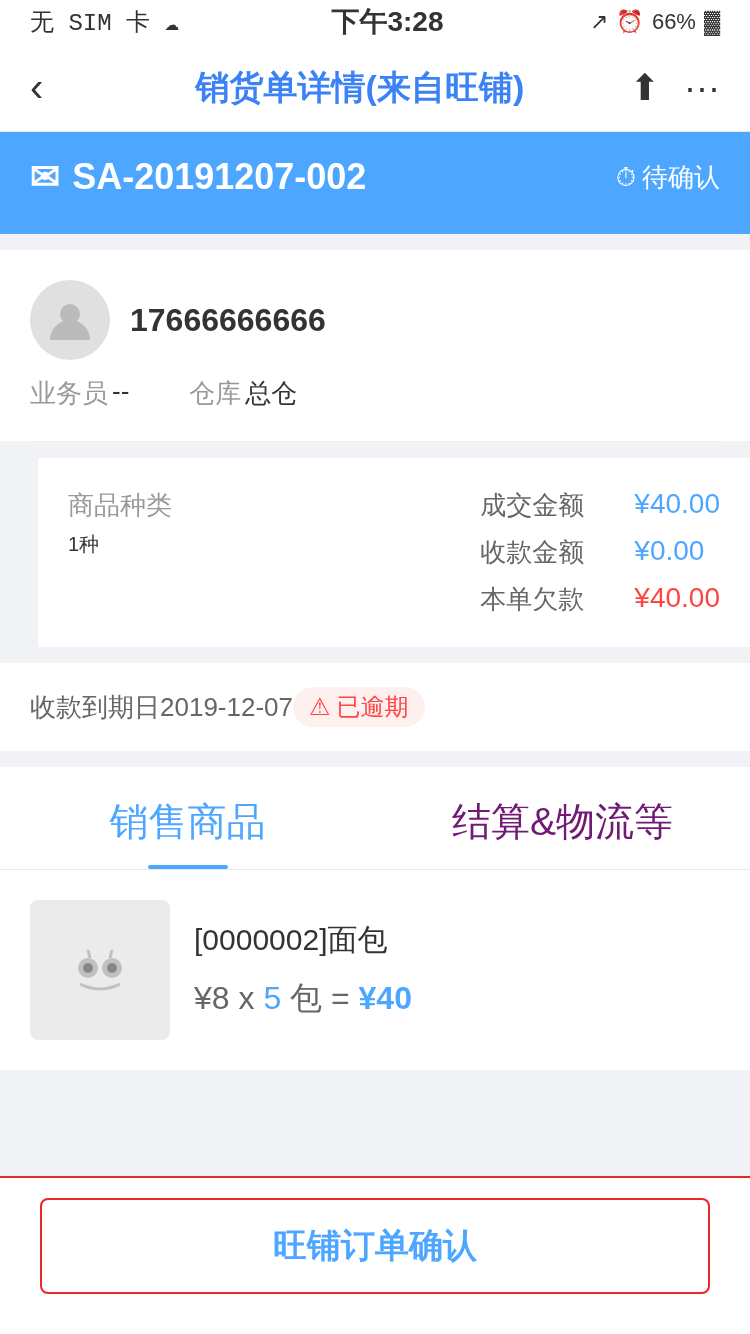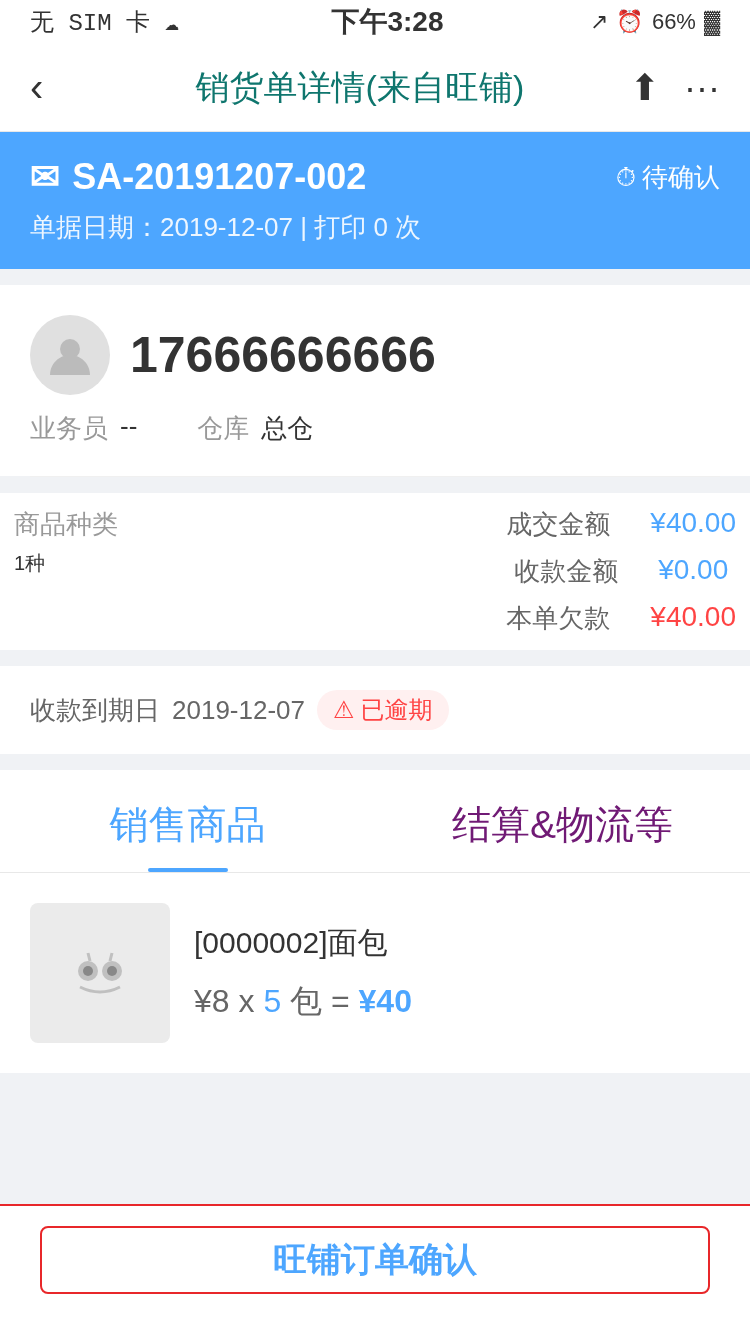--- a/index.html
+++ b/index.html
@@ -39,22 +39,22 @@
       border-bottom: 1px solid #e8e8e8;
     }
     .nav-back {
       font-size: 40px;
       color: #333;
       cursor: pointer;
       width: 60px;
     }
     .nav-title {
       font-size: 34px;
-      font-weight: 400;
-      color: #0f766e;
+      font-weight: 700;
+      color: #3b82f6;
     }
     .nav-actions {
       display: flex;
       align-items: center;
       gap: 24px;
     }
     .nav-icon {
       font-size: 36px;
       color: #333;
       cursor: pointer;
@@ -109,78 +109,78 @@
       height: 80px;
       border-radius: 50%;
       background: #e0e0e0;
       display: flex;
       align-items: center;
       justify-content: center;
       flex-shrink: 0;
     }
     .avatar svg { width: 48px; height: 48px; }
     .customer-name {
-      font-size: 50px;
+      font-size: 32px;
       font-weight: 600;
       color: #333;
     }
     .customer-sub {
       font-size: 26px;
       color: #666;
       margin-top: 4px;
     }
     .customer-meta {
       display: flex;
       gap: 60px;
       font-size: 26px;
       color: #666;
       margin-top: 8px;
     }
-    .meta-item { display: flex; gap: 12px; }
+    .meta-item { display: flex; gap: 4px; }
     .meta-label { color: #999; }
     .meta-value { color: #333; }
     .divider {
       height: 1px;
       background: #f0f0f0;
       margin: 0 30px;
     }
 
     
     .summary-card {
       background: #fff;
-      padding: 14px;
+      padding: 30px;
       margin-top: 16px;
       display: flex;
       justify-content: space-between;
       align-items: flex-start;
+      margin-left: 38px;
     }
     .summary-left { font-size: 26px; color: #666; }
     .summary-right { text-align: right; }
     .summary-row {
       display: flex;
-      justify-content: center;
-      gap: 40px;
+      justify-content: flex-start;
+      gap: 50px;
       margin-bottom: 12px;
       font-size: 26px;
     }
     .summary-row:last-child { margin-bottom: 0; }
     .summary-row-label { color: #666; }
     .amount-blue { color: #4da6ff; font-size: 28px; }
     .amount-red { color: #ff4444; font-size: 28px; }
 
     
     .due-card {
       background: #fff;
       padding: 24px 30px;
       margin-top: 16px;
       font-size: 26px;
       color: #666;
       display: flex;
       align-items: center;
-      gap: 12px;
     }
     .overdue-badge {
       background: #fff0f0;
       color: #ff4444;
       border-radius: 20px;
       padding: 4px 16px;
       font-size: 24px;
       display: flex;
       align-items: center;
       gap: 6px;
@@ -266,21 +266,21 @@
       position: fixed;
       bottom: 0;
       left: 0;
       width: 750px;
       background: #fff;
       padding: 20px 40px 40px;
       border-top: 2px solid #e8272a;
     }
     .confirm-btn {
       width: 100%;
-      height: 68px;
+      height: 96px;
       border: 2px solid #e8272a;
       background: #fff;
       color: #4da6ff;
       font-size: 34px;
       font-weight: 600;
       border-radius: 8px;
       cursor: pointer;
       display: flex;
       align-items: center;
       justify-content: center;
@@ -315,21 +315,20 @@
   <div class="header-card-top">
     <div class="order-id">
       <span>✉</span>
       <span>SA-20191207-002</span>
     </div>
     <div class="status-badge">
       <span>⏱</span>
       <span>待确认</span>
     </div>
   </div>
-  <div class="order-date">单据日期：2019-12-07 | 打印 0 次</div>
 </div>
 
 <div class="customer-card">
   <div class="customer-top">
     <div class="avatar">
       <svg viewBox="0 0 48 48" fill="none" xmlns="http://www.w3.org/2000/svg">
         <circle cx="24" cy="18" r="10" fill="#bbb"></circle>
         <path d="M4 44c0-11 8.954-20 20-20s20 9 20 20" fill="#bbb"></path>
       </svg>
     </div>

